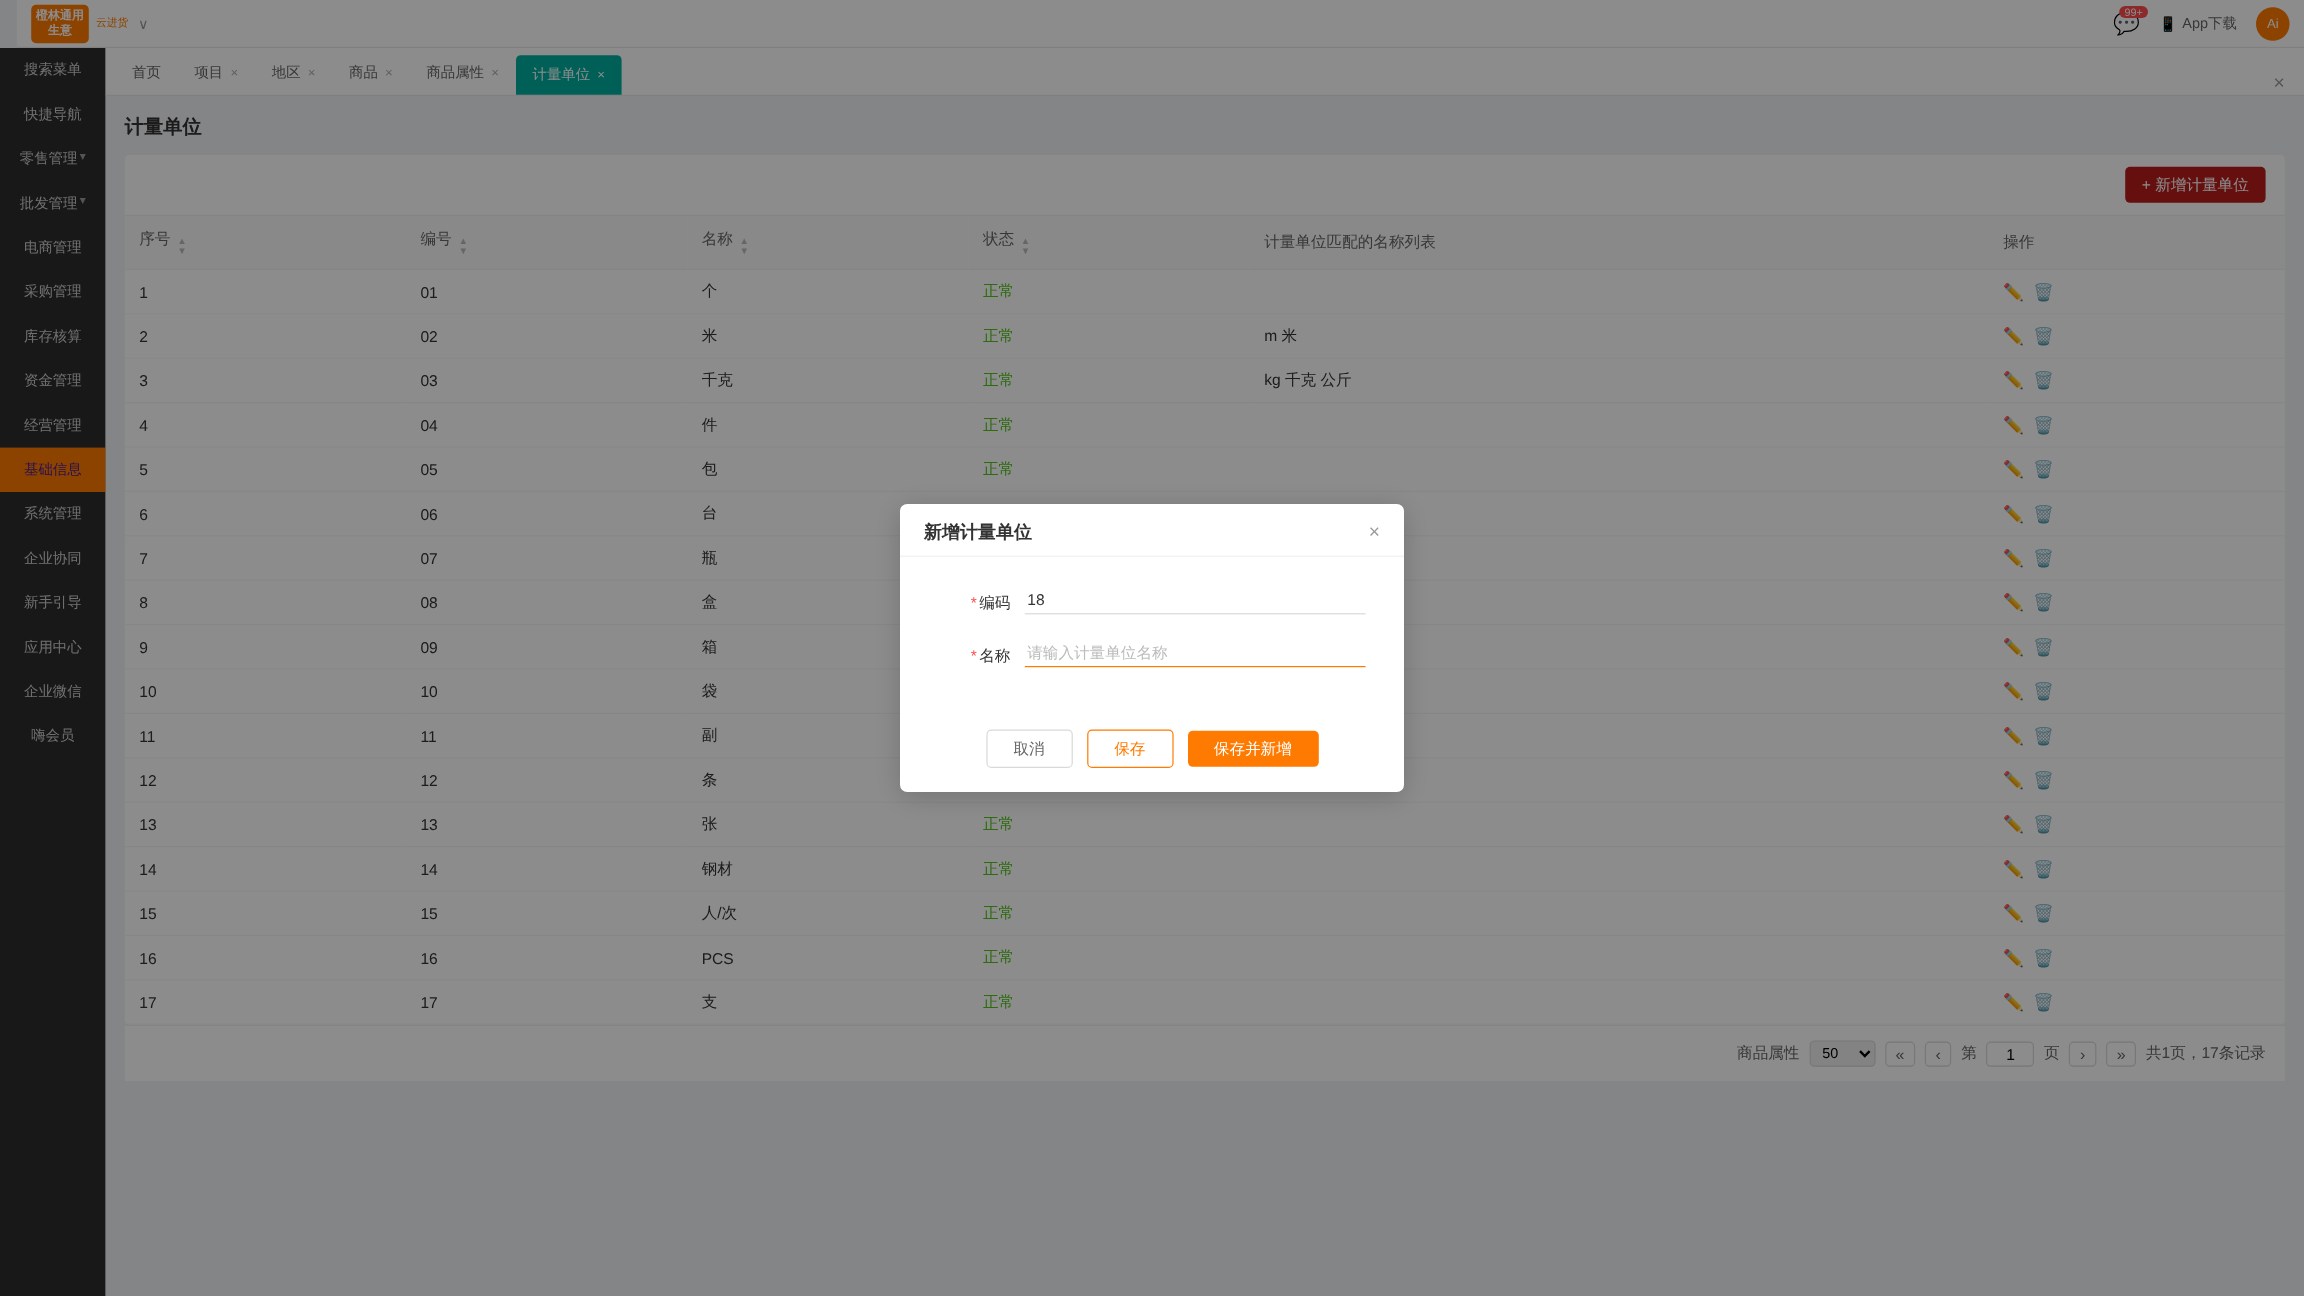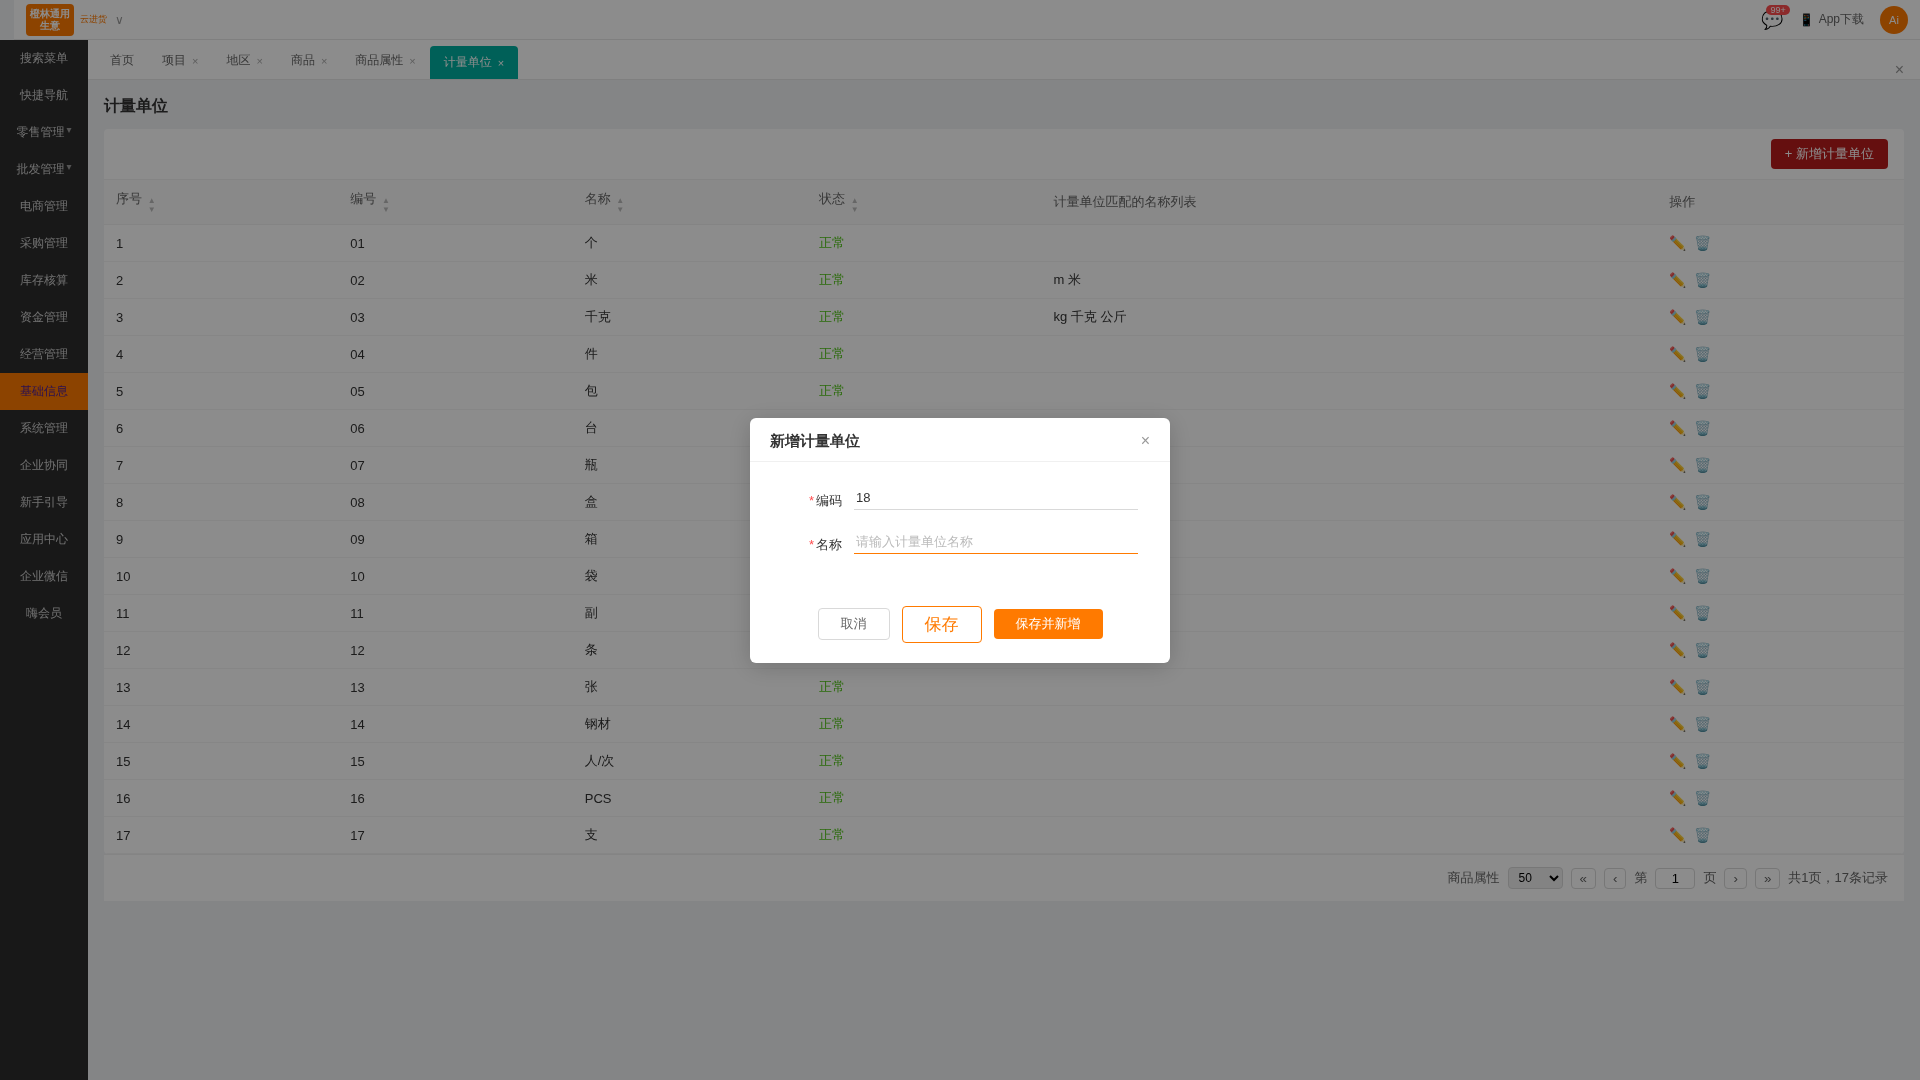--- a/index.html
+++ b/index.html
@@ -77,21 +77,21 @@
     .modal-close { cursor: pointer; color: #999; font-size: 16px; background: none; border: none; }
     .modal-body { padding: 24px 32px 20px; }
     .form-row { display: flex; align-items: flex-end; margin-bottom: 20px; }
     .form-label { width: 60px; text-align: right; margin-right: 12px; color: #333; font-size: 13px; flex-shrink: 0; }
     .form-label .required { color: #ff4d4f; margin-right: 2px; }
     .form-input { flex: 1; border: none; border-bottom: 1px solid #d9d9d9; padding: 4px 2px; font-size: 13px; outline: none; color: #333; }
     .form-input.active-field { border-bottom: 1px solid #ff7a00; }
     .form-input::placeholder { color: #bbb; }
     .modal-footer { display: flex; align-items: center; justify-content: center; gap: 12px; padding: 12px 20px 20px; }
     .btn-cancel { border: 1px solid #d9d9d9; background: #fff; color: #666; padding: 6px 22px; border-radius: 4px; cursor: pointer; font-size: 13px; }
-    .btn-save { border: 1px solid #ff7a00; background: #fff; color: #ff7a00; padding: 6px 22px; border-radius: 4px; cursor: pointer; font-size: 17px; }
+    .btn-save { border: 1px solid #ff7a00; background: #fff; color: #ff7a00; padding: 6px 22px; border-radius: 4px; cursor: pointer; font-size: 13px; }
     .btn-save-new { border: none; background: #ff7a00; color: #fff; padding: 6px 22px; border-radius: 4px; cursor: pointer; font-size: 13px; }
   </style>
 </head>
 <body>
 
 <div class="app-container">
 
   <div class="topbar">
     <div class="topbar-left">
       <div class="logo-area">

